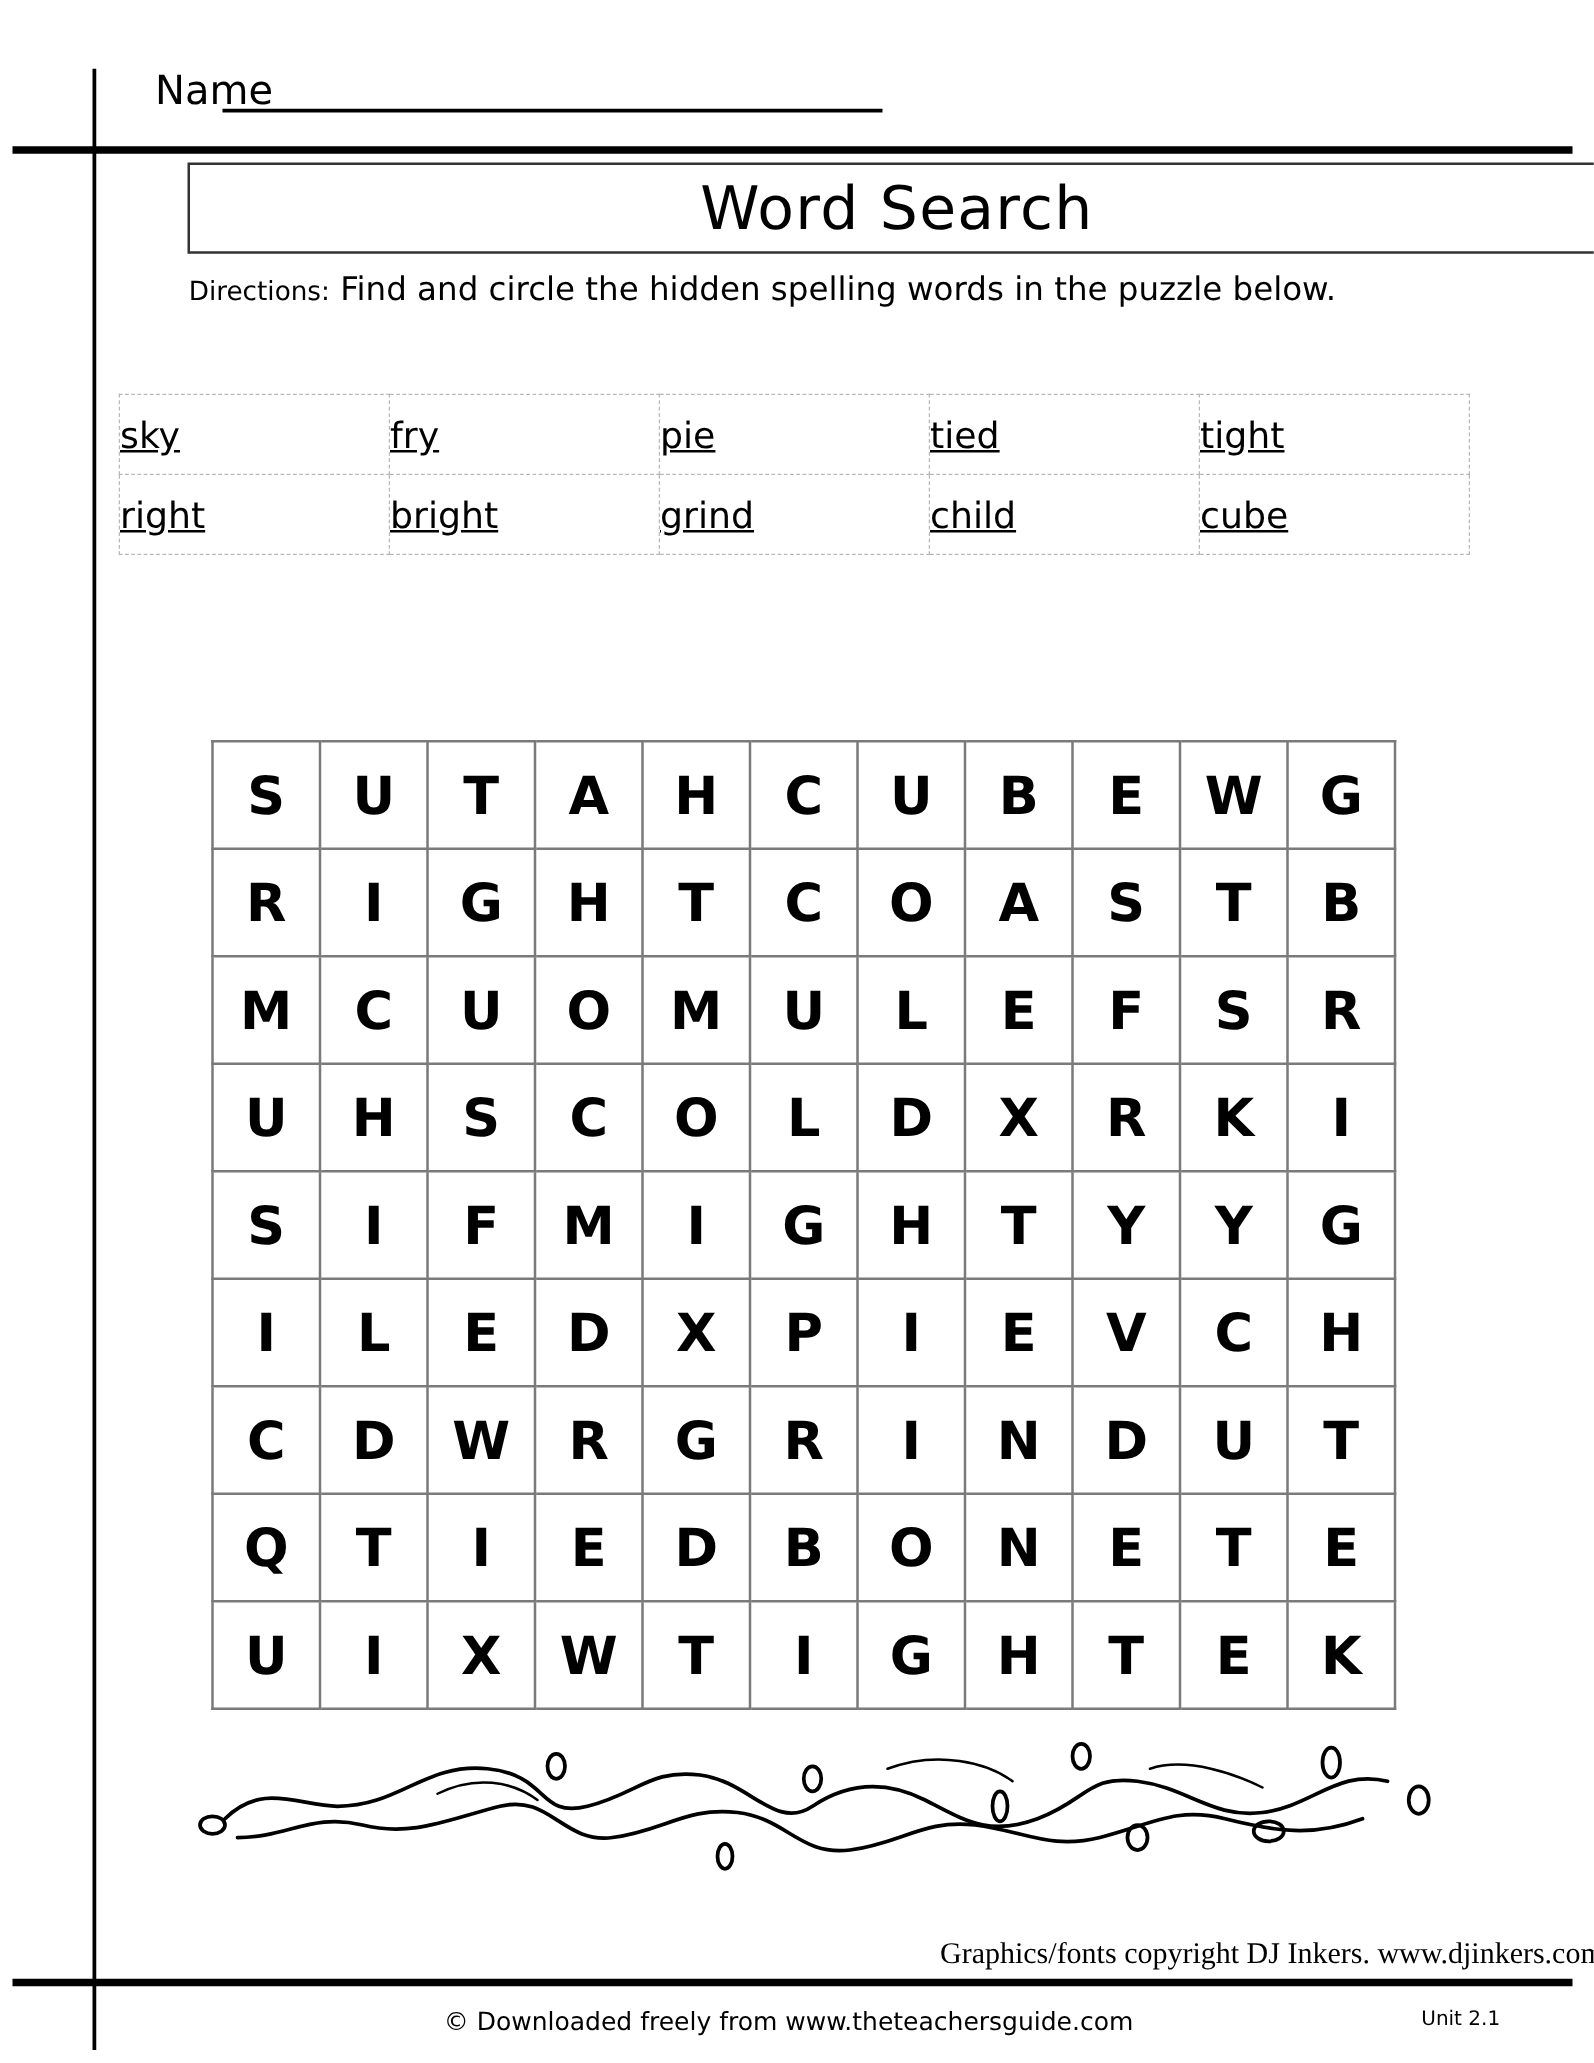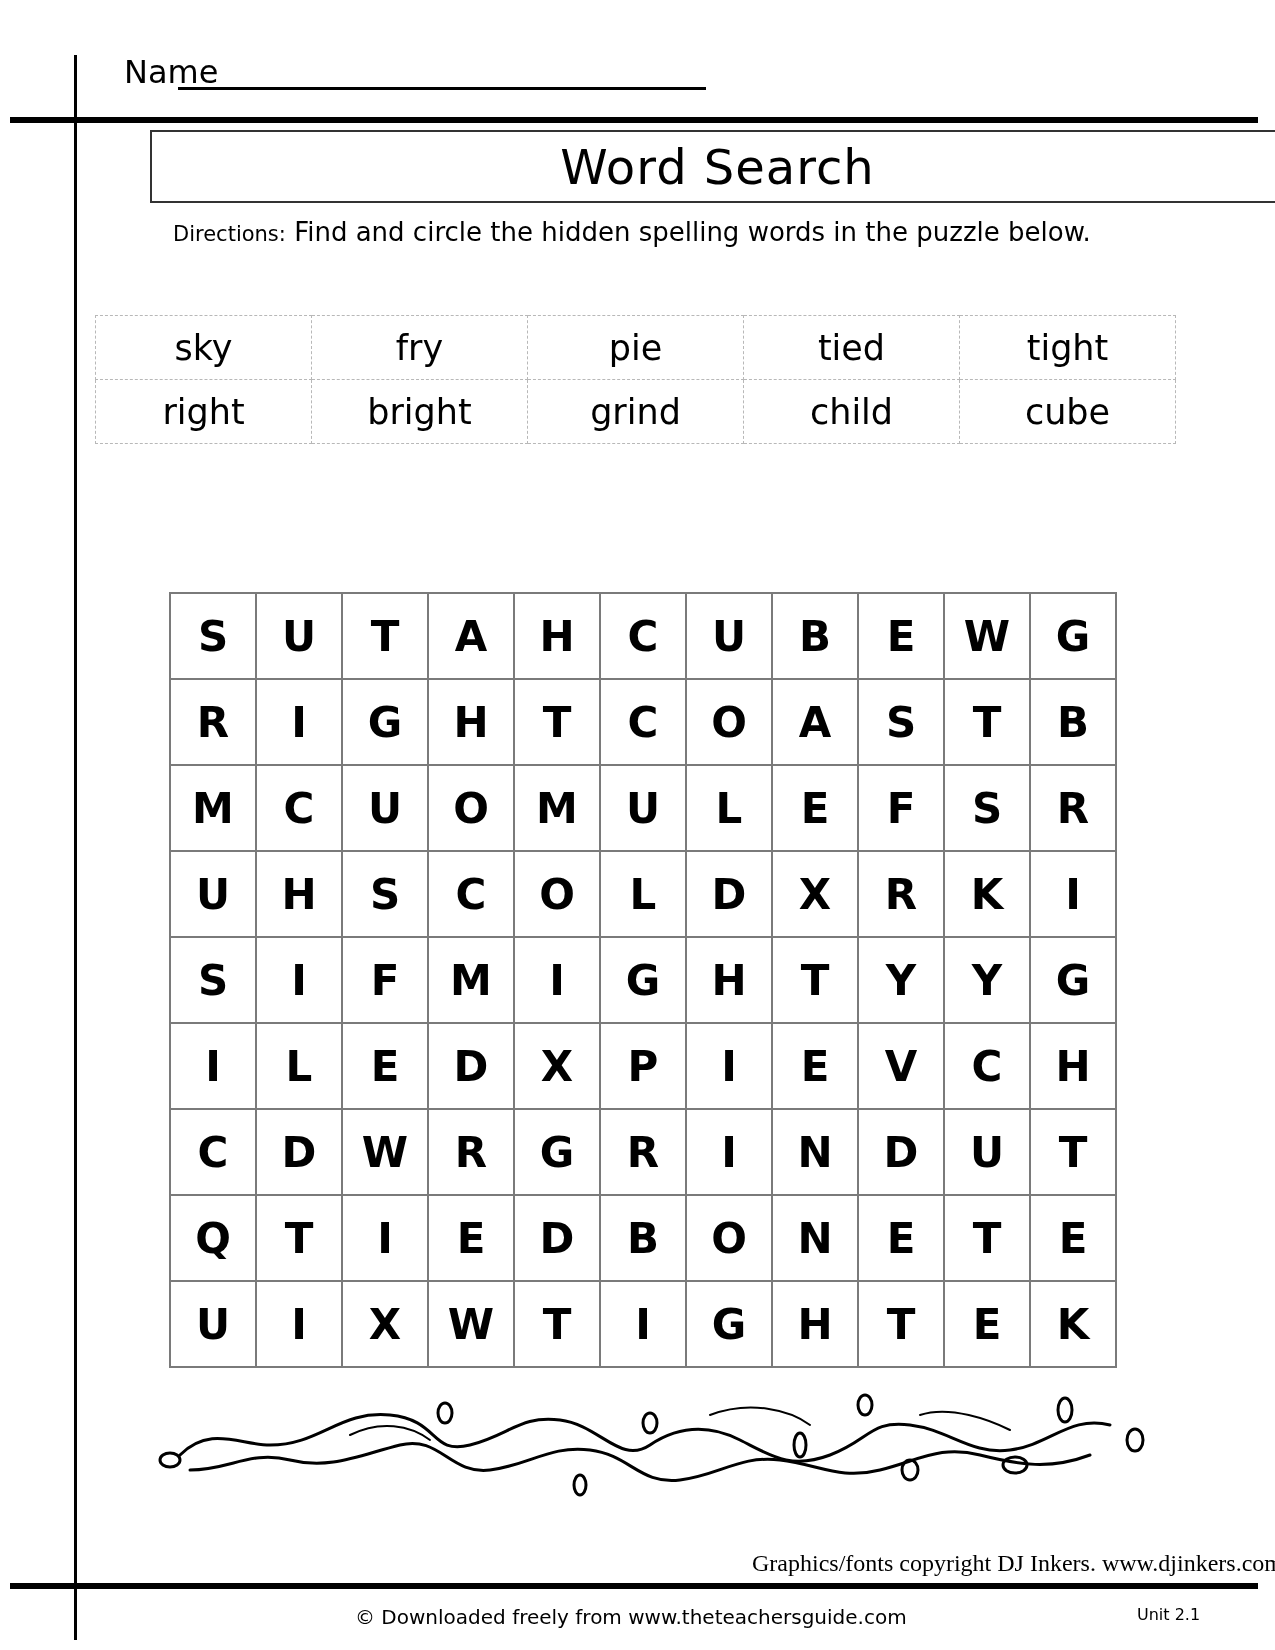--- a/index.html
+++ b/index.html
@@ -7,25 +7,25 @@
          font-family:"DejaVu Sans", sans-serif; color:#000; }
   .abs { position:absolute; }
   .vline { left:74px; top:55px; width:3px; height:1585px; background:#000; }
   .hbar-top { left:10px; top:117px; width:1248px; height:6px; background:#000; }
   .hbar-bot { left:10px; top:1583px; width:1248px; height:6px; background:#000; }
   .name-label { left:92px; top:52px; font-size:32px; line-height:40px;margin-left:32px; }
   .name-line { left:178px; top:87px; width:528px; height:3px; background:#000; }
   .title-box { left:150px; top:130px; width:1135px; height:73px; border:2px solid #333;
                box-sizing:border-box; display:flex; align-items:center; justify-content:center; }
   .title-text { font-size:48px; letter-spacing:1px; }
-  .directions { left:173px; top:215px; font-size:26px; line-height:34px; white-space:nowrap; }
+  .directions { left:151px; top:215px; font-size:26px; line-height:34px; white-space:nowrap; }
   .directions .lbl { font-size:21px; }
   .word-table { left:95px; top:315px; border-collapse:collapse; }
-  .word-table td { width:215px; height:63px; border:1px dashed #b8b8b8; text-align:center;
-                   font-size:35px; padding:0; }
+  .word-table td { width:215px; height:63px; border:1px dashed #b8b8b8; 
+                   font-size:29px; padding:0;text-decoration:underline; }
   .grid { left:169px; top:592px; border-collapse:collapse; }
   .grid td { width:84px; height:84px; border:2px solid #7a7a7a; text-align:center;
              vertical-align:middle; font-size:42px; font-weight:bold; padding:0; }
   .swirl { left:150px; top:1385px; width:1000px; height:115px; }
   .credit { left:752px; top:1550px; font-family:"Liberation Serif", serif; font-size:24px; white-space:nowrap; }
   .footer-dl { left:355px; top:1605px; font-size:20px; white-space:nowrap; }
   .footer-unit { left:1137px; top:1605px; font-size:16px; white-space:nowrap; }
 </style>
 </head>
 <body>

